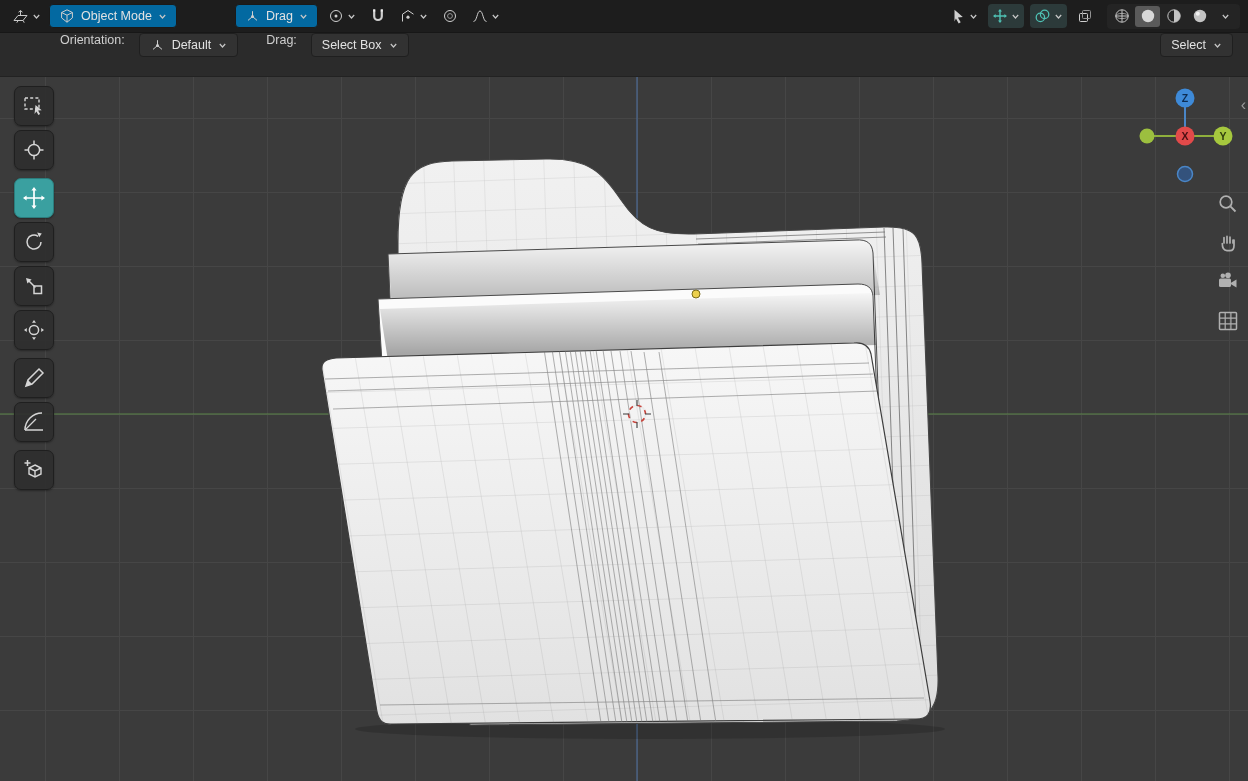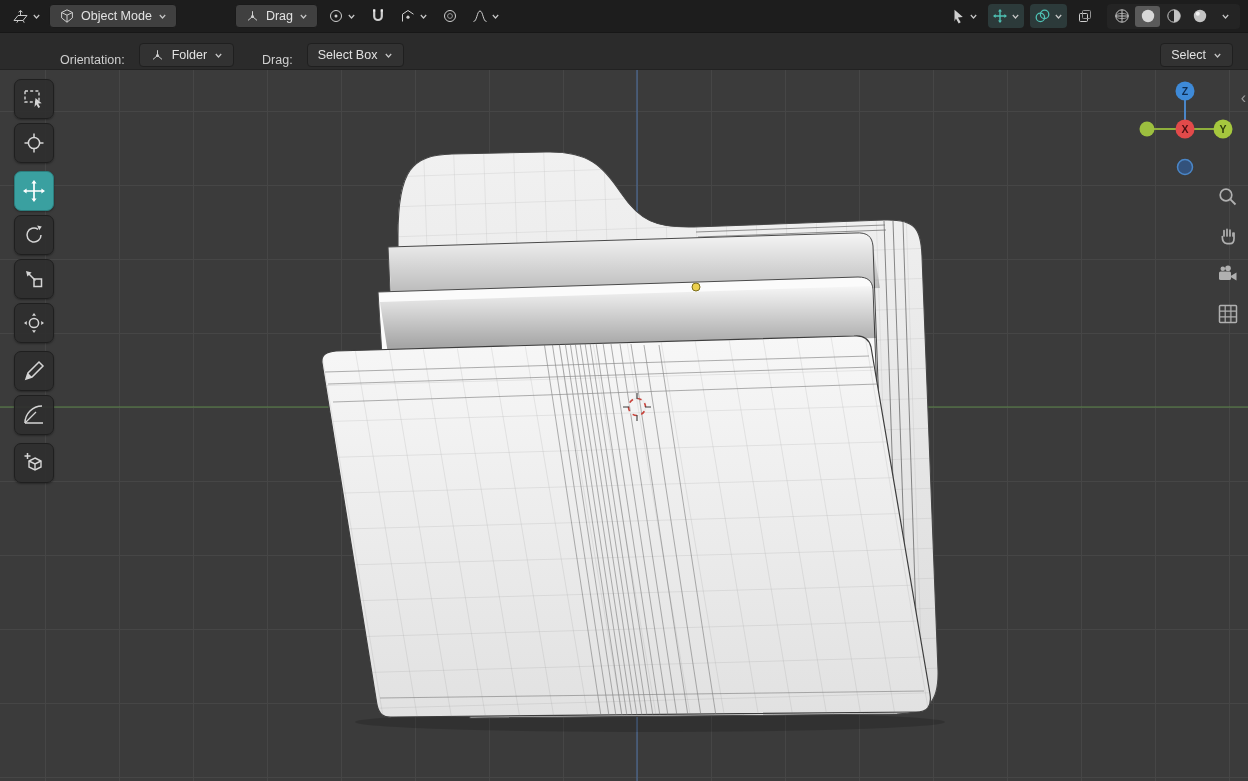--- a/index.html
+++ b/index.html
@@ -10,34 +10,34 @@
          cursor:pointer;display:flex;align-items:center;}
   svg{display:block;}
 
   
   .topbar{height:32px;background:var(--header-bg,#1d1d1d);display:flex;align-items:center;
           padding:0 8px;}
   .hgroup{display:flex;align-items:center;gap:4px;}
   .hgroup.center{margin-left:58px;gap:6px;}
   .hgroup.right{margin-left:auto;gap:6px;}
   .pill{display:flex;align-items:center;gap:6px;height:24px;padding:0 9px;
-        background:#404040;border:1px solid #1a1a1a;border-radius:4px;color:#e2e2e2;}
+        background:#0369a1;border:1px solid #1a1a1a;border-radius:4px;color:#e2e2e2;}
   .iconbtn{height:24px;padding:0 4px;border-radius:4px;display:flex;align-items:center;gap:3px;}
   .iconbtn.on{background:#2c3a3a;}
   .menus{display:flex;align-items:center;margin-left:10px;}
   .menu{padding:4px 10px;border-radius:4px;color:#dadada;cursor:pointer;}
   .chev{flex:0 0 auto;}
   .shadegroup{display:flex;align-items:center;background:#242424;border-radius:4px;
               padding:2px;gap:1px;margin-left:4px;}
   .shadebtn{width:25px;height:21px;border-radius:3px;display:flex;align-items:center;justify-content:center;}
   .shadebtn.active{background:#5a5a5a;}
 
   
-  .toolsettings{height:34px;background:var(--toolbar-bg,#2b2b2b);display:flex;align-items:flex-end;
-                padding:0 15px 3px 60px;gap:14px;border-top:1px solid #171717;
+  .toolsettings{height:34px;background:var(--toolbar-bg,#2b2b2b);display:flex;align-items:flex-start;
+                padding:0 15px 10px 60px;gap:14px;border-top:1px solid #171717;
                 box-shadow:inset 0 -1px 0 #222;}
   .ts-label{color:#cfcfcf;}
   .ts-pill{display:flex;align-items:center;gap:7px;height:24px;padding:0 10px;
            background:#323232;border:1px solid #1f1f1f;border-radius:4px;color:#e2e2e2;cursor:pointer;}
   .spacer{flex:1;}
 
   
   .viewport{position:relative;height:715px;overflow:hidden;
     background-color:var(--viewport-bg,#3b3b3b);
     background-image:linear-gradient(var(--grid-line,#464646) 1px,transparent 1px),
@@ -206,21 +206,21 @@
     </div>
   </header>
 
   <div class="toolsettings">
     <span class="ts-label">Orientation:</span>
     <button class="ts-pill">
       <svg width="15" height="15" viewBox="0 0 15 15">
         <circle cx="7.5" cy="7.5" r="1.5" fill="#cfcfcf"></circle>
         <path d="M7.5 7.5V2.2M7.5 7.5l-4.5 3.9M7.5 7.5l4.5 3.9" stroke="#cfcfcf" fill="none"></path>
       </svg>
-      <span>Folder</span>
+      <span>Default</span>
       <svg class="chev" width="9" height="9" viewBox="0 0 9 9">
           <path d="M1.8 3l2.7 3 2.7-3" fill="none" stroke="#c6c6c6" stroke-width="1.2"></path>
         </svg>
     </button>
     <span class="ts-label" style="margin-left:14px;">Drag:</span>
     <button class="ts-pill">
       <span>Select Box</span>
       <svg class="chev" width="9" height="9" viewBox="0 0 9 9">
           <path d="M1.8 3l2.7 3 2.7-3" fill="none" stroke="#c6c6c6" stroke-width="1.2"></path>
         </svg>

